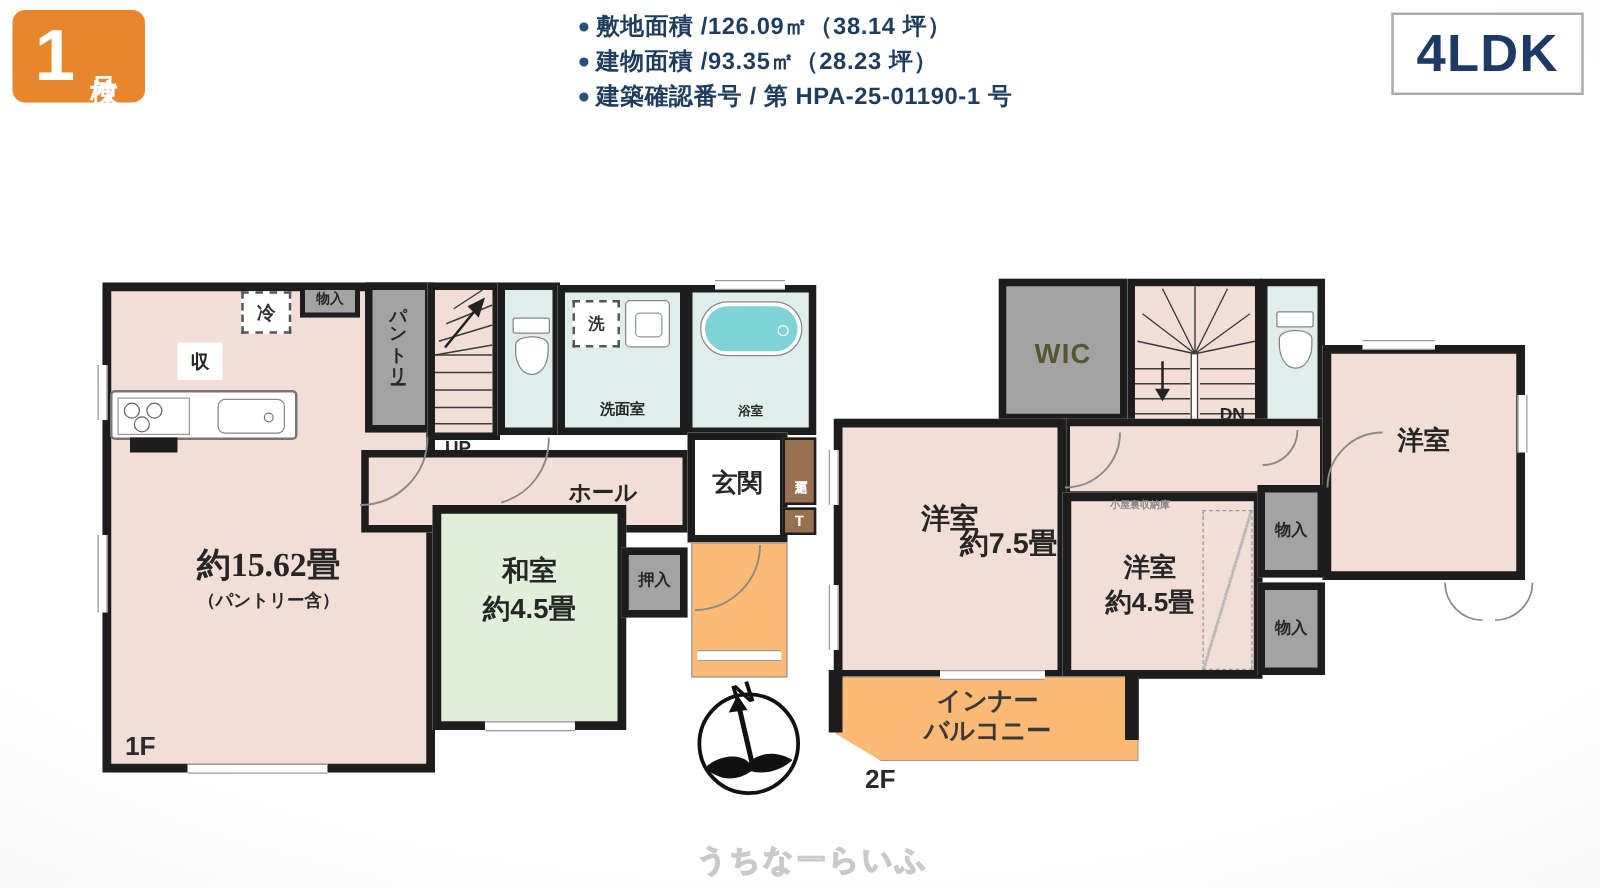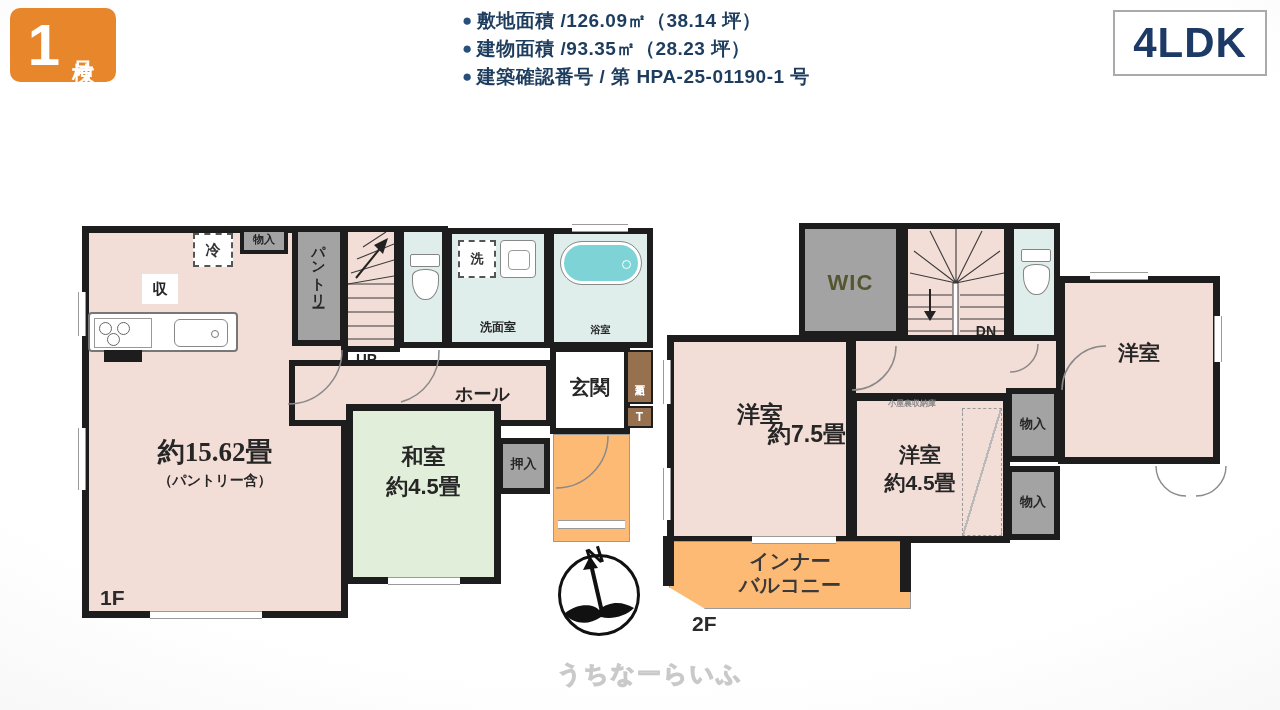--- a/index.html
+++ b/index.html
@@ -51,21 +51,21 @@
   .basin{position:absolute;background:#fff;border:1.5px solid #888;box-sizing:border-box;}
   .shoebox{position:absolute;background:#96704f;color:#fff;display:flex;align-items:center;justify-content:center;box-sizing:border-box;border:2px solid #1d1d1d;}
   .porchline{position:absolute;left:4px;right:4px;height:7px;background:#fff;border-top:1.3px solid #9a9a9a;border-bottom:1.3px solid #9a9a9a;}
   .ladder{position:absolute;border:1.5px dashed #9a9a9a;box-sizing:border-box;
     background:linear-gradient(to bottom right,transparent 48.5%,#b9b9b9 48.5% 51.5%,transparent 51.5%);}
   
   .compass{position:absolute;left:556px;top:546px;width:92px;height:92px;}
   .compass .ring{position:absolute;left:2px;top:8px;width:82px;height:82px;border:3px solid #111;border-radius:50%;box-sizing:border-box;}
   .compass .north{position:absolute;left:30px;top:-4px;font-size:24px;font-weight:bold;color:#111;transform:rotate(-18deg);}
   
-  .watermark{position:absolute;left:520px;top:658px;width:260px;text-align:center;font-size:24px;font-weight:bold;
+  .watermark{position:absolute;left:520px;top:672px;width:260px;text-align:center;font-size:24px;font-weight:bold;
     color:#ffffff;-webkit-text-stroke:1.2px #c9c9c9;letter-spacing:2px;}
   .floor-tag{position:absolute;font-size:21px;font-weight:bold;color:#2b2b2b;}
 </style>
 </head>
 <body>
 
 <div class="badge-tou">
   <span class="num">1</span>
   <span class="suffix">号棟</span>
 </div>

